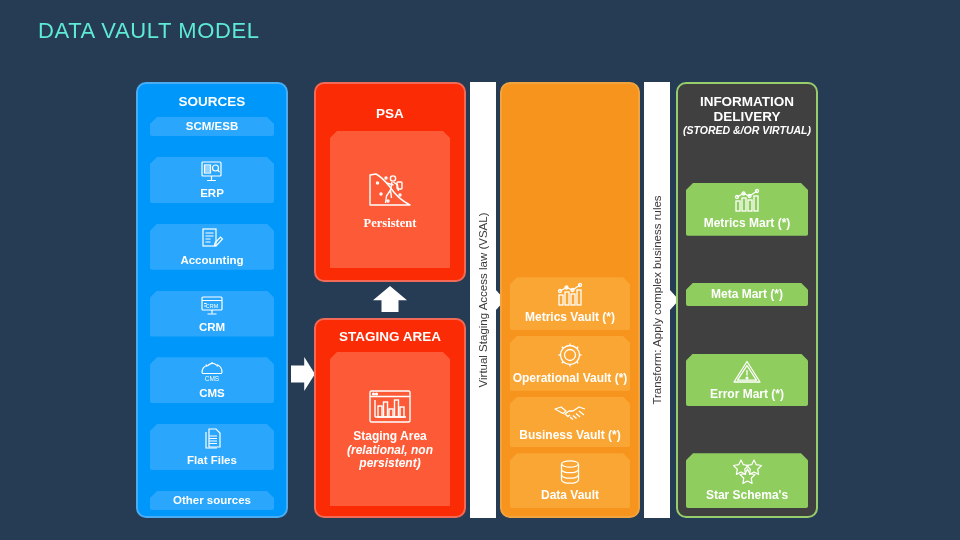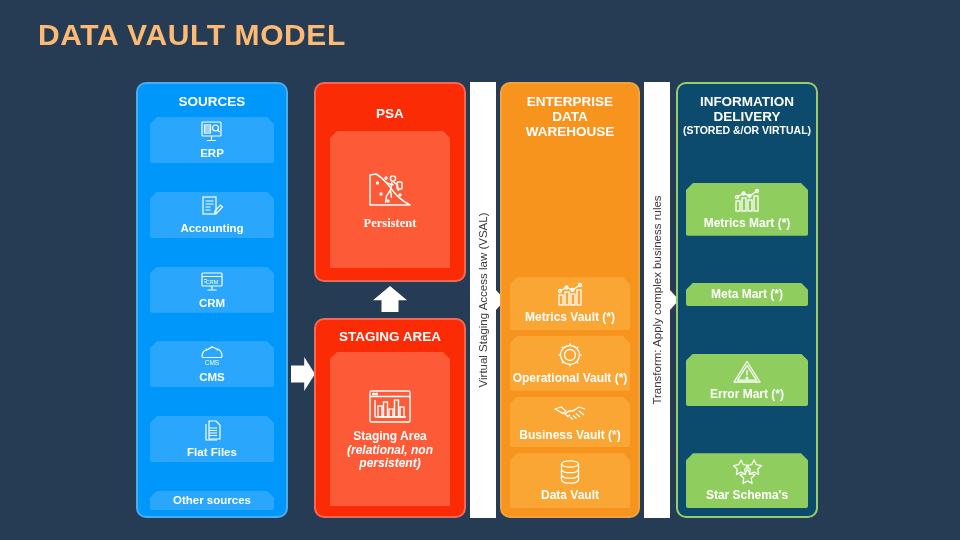--- a/index.html
+++ b/index.html
@@ -7,39 +7,39 @@
     width:960px;height:540px;overflow:hidden;
     background:#263c54;
     font-family:"Liberation Sans", sans-serif;
     -webkit-font-smoothing:antialiased;
   }
   #stage{position:relative;width:960px;height:540px;}
 
   
   .title{
     position:absolute;left:38px;top:18px;
-    font-size:30px;font-weight:bold;color:#fdba74;
+    font-size:22px;font-weight:normal;color:#5eead4;
     letter-spacing:.6px;
   }
 
   
   .col{
     position:absolute;top:82px;
     display:flex;flex-direction:column;align-items:center;
     box-sizing:border-box;
     border-radius:10px;
   }
   .col-head{
     color:#fff;font-weight:bold;text-align:center;
     line-height:1.12;
     width:100%;
     flex:0 0 auto;
   }
   .col-sub{
-    font-weight:bold;
+    font-style:italic;font-weight:bold;
     display:block;
   }
   .cards{
     width:100%;flex:1 1 auto;
     display:flex;flex-direction:column;
     align-items:center;justify-content:flex-start;
     box-sizing:border-box;
   }
 
   
@@ -92,21 +92,21 @@
     background:#f7941d;border:2px solid #f0a33f;
   }
   #edw .col-head{font-size:13.5px;padding-top:10px;}
   #edw .cards{padding:22px 8px 8px 8px;gap:6px;justify-content:flex-end;}
   #edw .card{width:100%;background:#faa634;border-radius:2px;padding:5px 0;}
   #edw .card .lbl{font-size:12px;}
 
   
   #delivery{
     left:676px;width:142px;height:436px;
-    background:#0c4a6e;border:2px solid #97cd6b;
+    background:#404040;border:2px solid #97cd6b;
   }
   #delivery .col-head{font-size:13.5px;padding-top:10px;}
   #delivery .col-sub{font-size:10.5px;margin-top:1px;}
   #delivery .cards{padding:14px 8px 8px 8px;gap:6px;justify-content:space-between;}
   #delivery .card{width:100%;background:#8fcd5f;border-radius:2px;padding:5px 0;margin-top:32px;}
   #delivery .card .lbl{font-size:12px;}
 
   
   .vstrip{
     position:absolute;top:82px;height:436px;width:26px;
@@ -151,20 +151,23 @@
 <body>
 
 <div id="stage">
 
   <div class="title">DATA VAULT MODEL</div>
 
   <div class="col" id="sources">
     <div class="col-head">SOURCES</div>
     <div class="cards">
 
+      <div class="card">
+        <span class="lbl">SCM/ESB</span>
+      </div>
 
       <div class="card">
         <span class="ico">
           <svg width="26" height="24" viewBox="0 0 26 24" fill="none" stroke="#fff" stroke-width="1.2">
             <rect x="3" y="2" width="19" height="14" rx="1"></rect>
             <line x1="12.5" y1="16" x2="12.5" y2="20"></line>
               <line x1="8" y1="20.5" x2="17" y2="20.5"></line>
             <rect x="5.5" y="5" width="6" height="8"></rect>
               <line x1="5.5" y1="7" x2="11.5" y2="7"></line>
             <line x1="5.5" y1="9" x2="11.5" y2="9"></line>
@@ -296,25 +299,20 @@
       </div>
     </div>
   </div>
 
   <div class="vstrip" id="vstrip1">
     <span class="vtext">Virtual Staging Access law (VSAL)</span>
     <span class="vchev"></span>
   </div>
 
   <div class="col" id="edw">
-    <div class="col-head">
-      <span>ENTERPRISE</span><br>
-      <span>DATA</span><br>
-      <span>WAREHOUSE</span>
-    </div>
     <div class="cards">
 
       <div class="card">
         <span class="ico">
           <svg width="30" height="26" viewBox="0 0 30 26" fill="none" stroke="#fff" stroke-width="1.3">
             <rect x="4" y="13" width="4" height="10"></rect>
               <rect x="10" y="10" width="4" height="13"></rect>
             <rect x="16" y="12" width="4" height="11"></rect>
               <rect x="22" y="8" width="4" height="15"></rect>
             <polyline points="5,9 11.5,5.5 17.5,8 25,3"></polyline>

